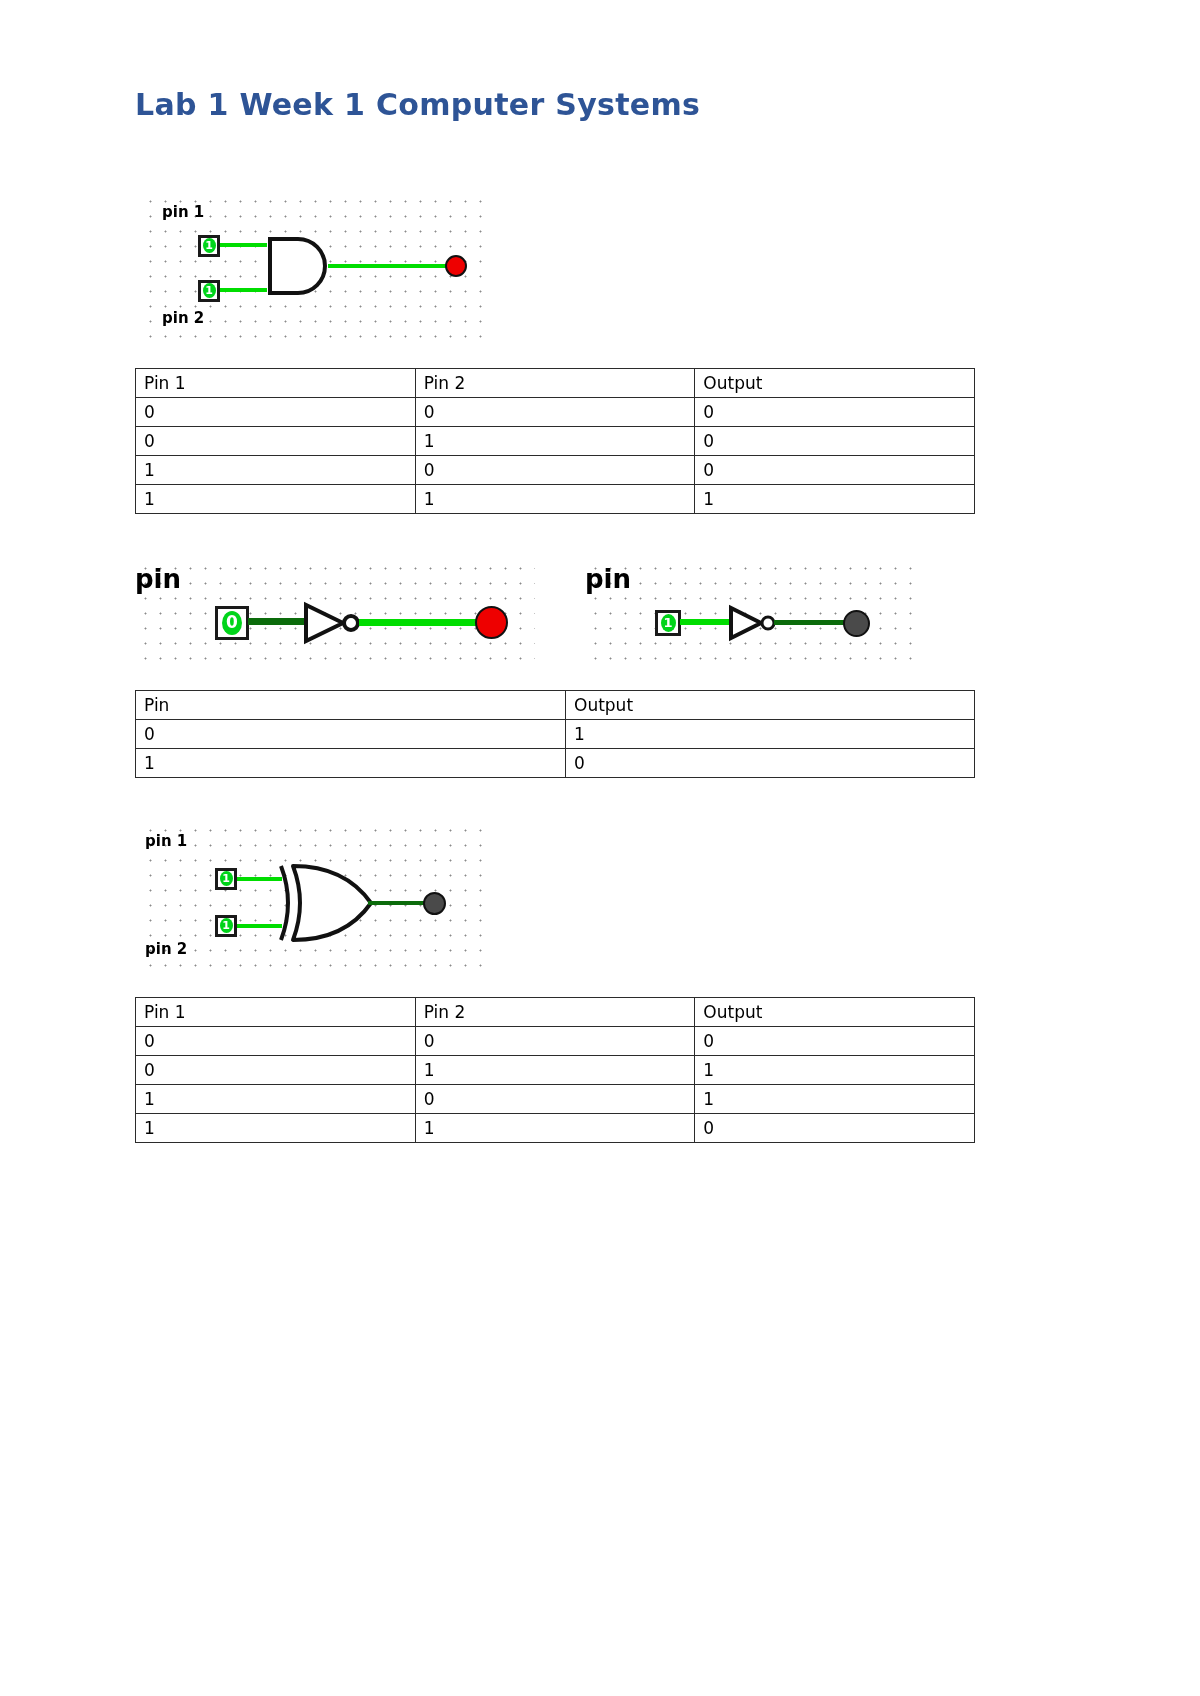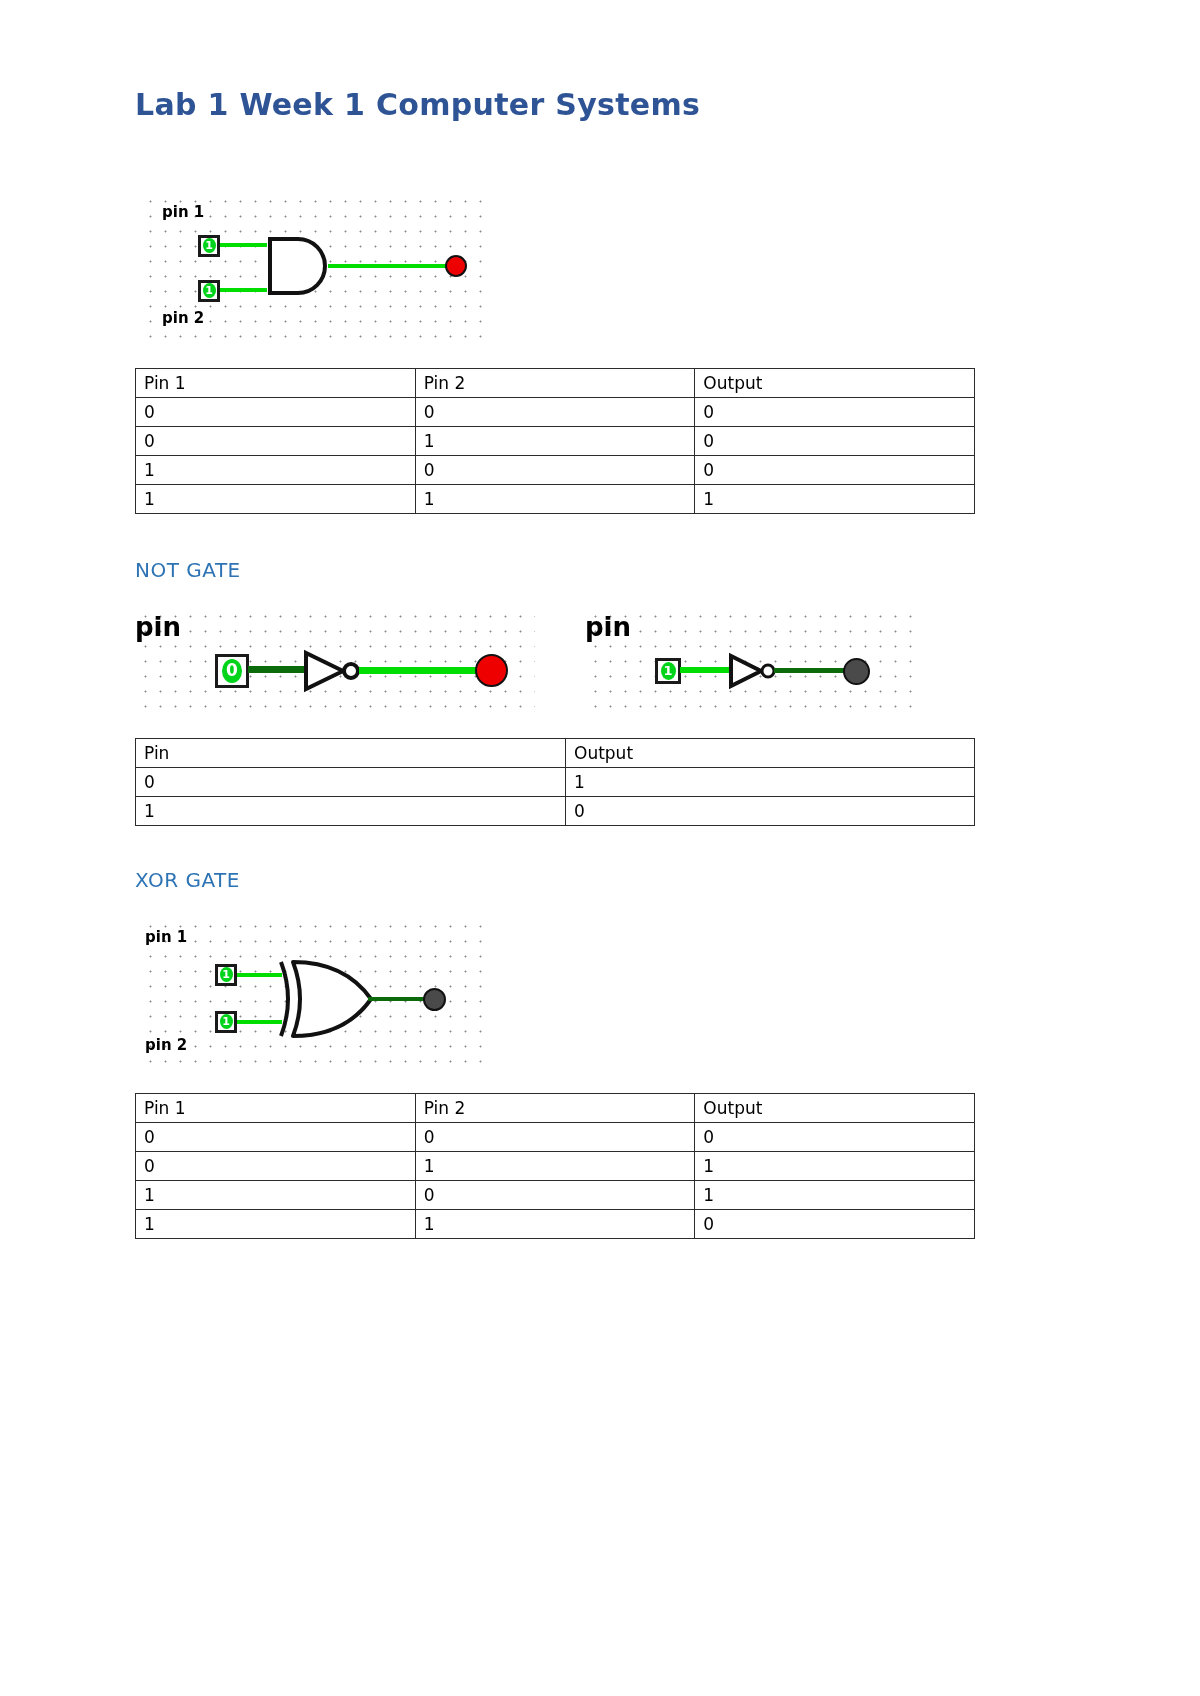--- a/index.html
+++ b/index.html
@@ -199,21 +199,20 @@
         <tr>
           <td>1</td>
           <td>1</td>
           <td>1</td>
         </tr>
       </tbody>
     </table>
   </div>
 
   <div class="section" style="margin-top:44px;">
-    <h2 class="section-title">NOT GATE</h2>
 
     <div class="not-row">
 
       <div class="circuit not-canvas-1">
         <div class="pin-label big" style="left:0px; top:6px;">pin</div>
 
         <div class="pinbox sz-l" style="left:80px; top:48px;">
           <span class="oval">0</span>
         </div>
 
@@ -266,21 +265,20 @@
         </tr>
         <tr>
           <td>1</td>
           <td>0</td>
         </tr>
       </tbody>
     </table>
   </div>
 
   <div class="section" style="margin-top:42px;">
-    <h2 class="section-title">XOR GATE</h2>
 
     <div class="circuit xor-canvas">
       <div class="pin-label small" style="left:5px; top:12px;">pin 1</div>
       <div class="pin-label small" style="left:5px; top:120px;">pin 2</div>
 
       <div class="pinbox sz-s" style="left:75px; top:48px;">
         <span class="oval">1</span>
       </div>
       <div class="pinbox sz-s" style="left:75px; top:95px;">
         <span class="oval">1</span>

